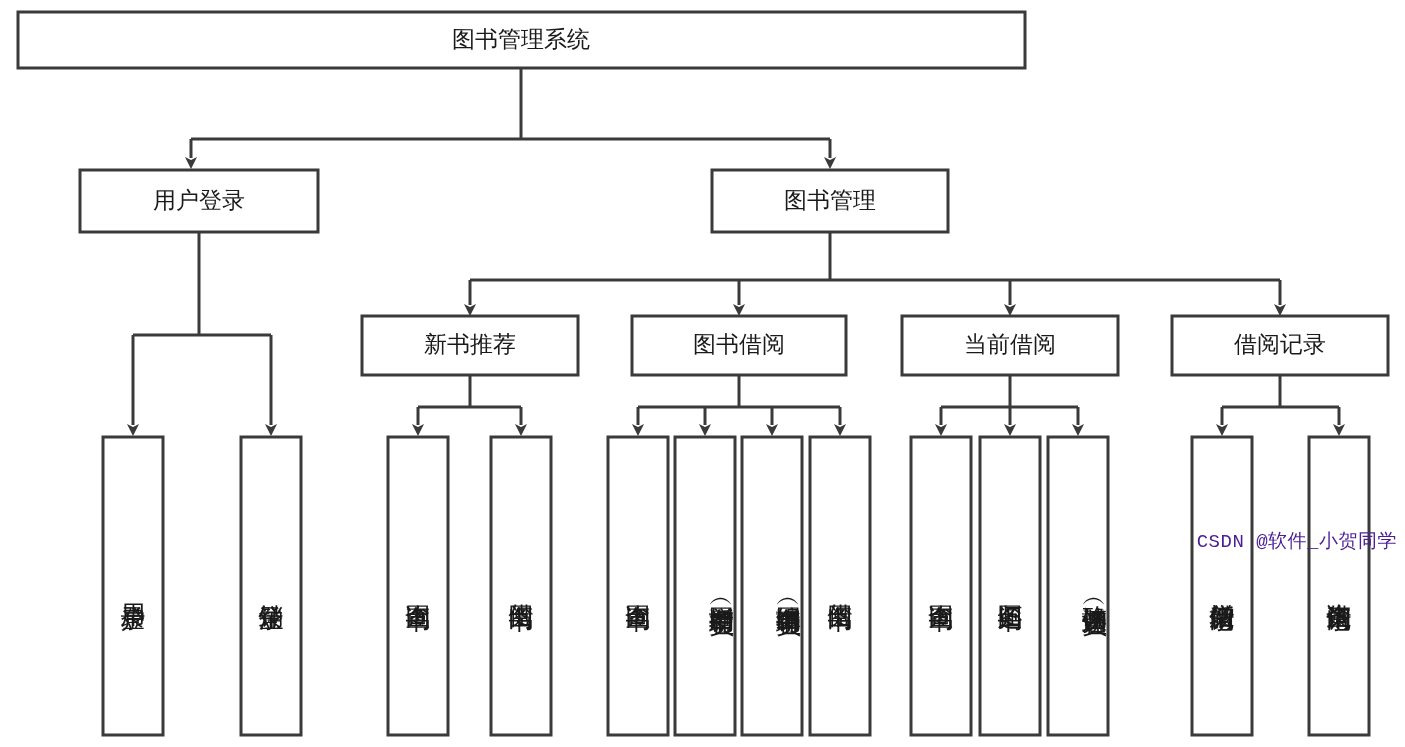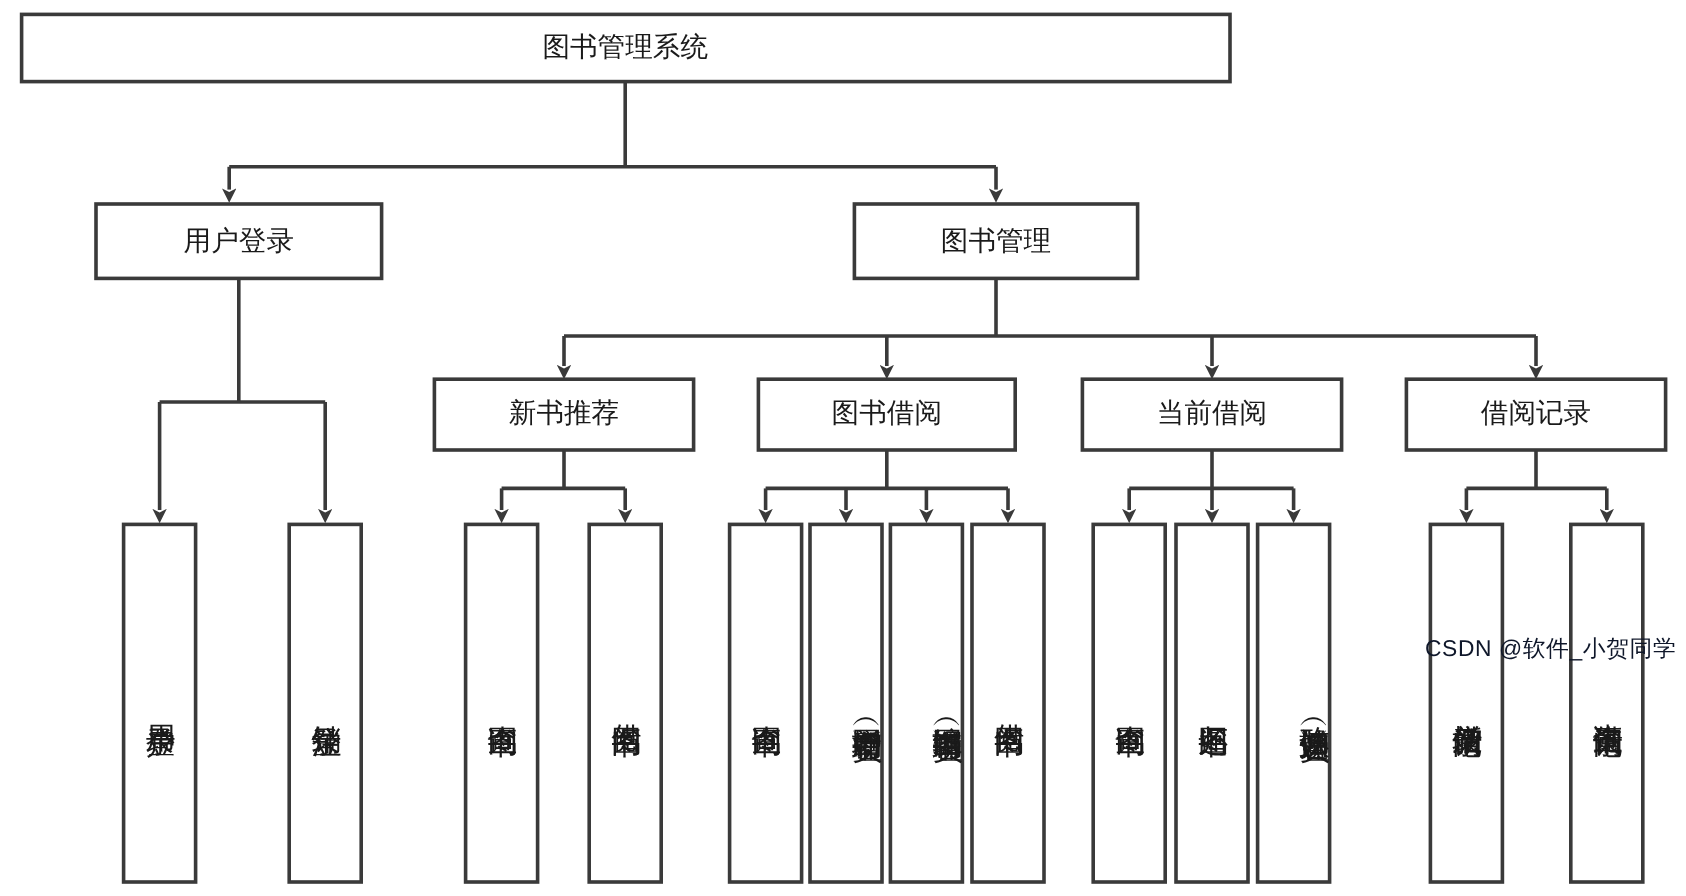--- a/index.html
+++ b/index.html
@@ -61,23 +61,23 @@
     color: #1a1a1a;
     letter-spacing: 1px;
     white-space: nowrap;
     pointer-events: none;
     user-select: none;
   }
   .watermark {
     position: absolute;
     right: 8px;
     bottom: 4px;
-    font-family: Liberation Sans, sans-serif;
+    font-family: Liberation Mono, monospace;
     font-size: 19px;
-    color: #0f172a;
+    color: #4c1d95;
     letter-spacing: 0.5px;
     white-space: nowrap;
   }
 </style>
 </head>
 <body>
 
 <div id="diagram-root">
 
   <svg class="tree-canvas" viewBox="0 0 1405 747" xmlns="http://www.w3.org/2000/svg">

